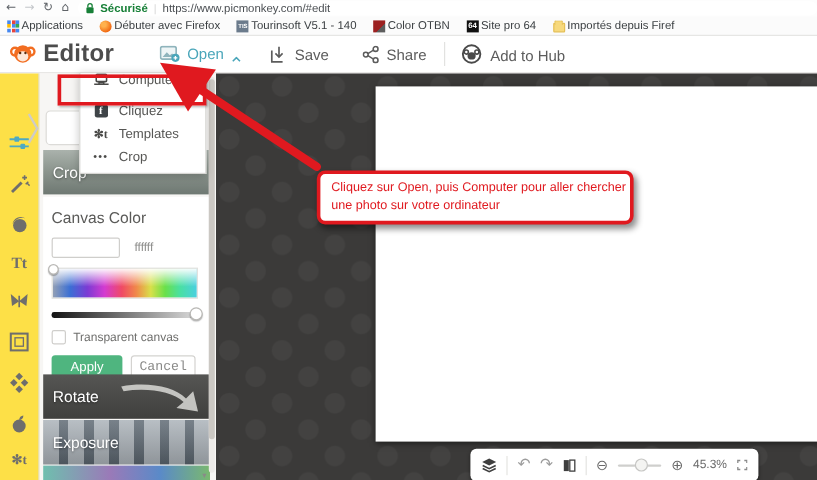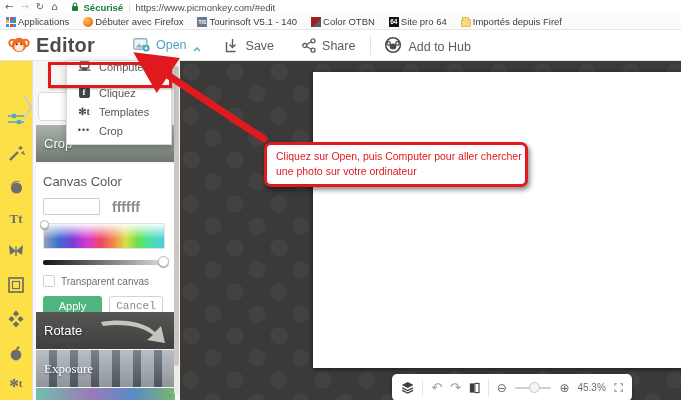--- a/index.html
+++ b/index.html
@@ -59,30 +59,30 @@
 
   .tool-panel { position:absolute; left:33px; top:0; width:147px; height:339px; background:#f7f6f4; }
   .panel-search { position:absolute; left:5px; top:31px; width:75px; height:29px;
     background:#fff; border:1px solid #dcdbd8; border-radius:4px; }
   .banner { position:absolute; left:3px; width:139px; height:37px; display:flex; align-items:center;
     padding-left:8px; color:#fff; font-size:13px; text-shadow:0 1px 2px rgba(0,0,0,.45); overflow:hidden; }
   .banner-crop { top:64px; background:linear-gradient(180deg,#aab2ac 0%, #8d968f 45%, #6e7872 100%); }
   .banner-rotate { top:251px; background:linear-gradient(180deg,#565654 0%, #3f3f3d 100%); }
   .banner-exposure { top:289px;
     background:repeating-linear-gradient(90deg, rgba(255,255,255,.30) 0 13px, rgba(20,30,40,.25) 13px 21px),
-               linear-gradient(180deg,#9aa3ab 0%, #5f676e 100%);font-family:Liberation Serif, serif; }
+               linear-gradient(180deg,#9aa3ab 0%, #5f676e 100%); }
   .banner-colors { top:327px; height:12px;
     background:linear-gradient(90deg,#6fbfae 0%, #9a7ab8 40%, #5a8ac8 70%, #7ab86f 100%); }
   .rotate-arrow { position:absolute; right:6px; top:4px; }
 
   .cc-card { position:absolute; left:3px; top:103px; width:139px; height:148px; background:#ffffff; padding:10px 7px 0 7px; }
   .cc-title { font-size:13px; color:#5a5a58; }
   .cc-hex-row { display:flex; align-items:center; margin-top:9px; gap:12px; }
   .cc-hex-input { width:57px; height:17px; border:1px solid #cfcecb; background:#fff; border-radius:2px; }
-  .cc-hex-label { font-size:14px; color:#8d8d8b;font-weight:bold; }
+  .cc-hex-label { font-size:10px; color:#8d8d8b; }
   .cc-spectrum { position:relative; margin-top:8px; width:122px; height:26px; border:1px solid #e2e1de;
     background:
       linear-gradient(180deg, rgba(255,255,255,.95) 0%, rgba(255,255,255,0) 62%),
       linear-gradient(90deg,#93a0b5 0%, #3b6fd4 12%, #7b3bd4 24%, #d43bd0 36%, #f04a64 48%, #f0894a 58%, #d8e04a 68%, #6ae04a 78%, #4ae0a0 88%, #4ad0e0 100%); }
   .cc-spec-handle { position:absolute; left:-4px; top:-4px; width:9px; height:9px; border-radius:50%;
     background:#fff; border:1px solid #b9b8b5; box-shadow:0 1px 1px rgba(0,0,0,.3); }
   .cc-lum { position:relative; margin-top:11px; width:122px; height:5px; border-radius:2px;
     background:linear-gradient(90deg,#141414 0%, #8a8a8a 60%, #dcdcdc 100%); }
   .cc-lum-handle { position:absolute; right:-4px; top:-4px; width:11px; height:11px; border-radius:50%;
     background:#fff; border:1px solid #b9b8b5; box-shadow:0 1px 1px rgba(0,0,0,.3); }

